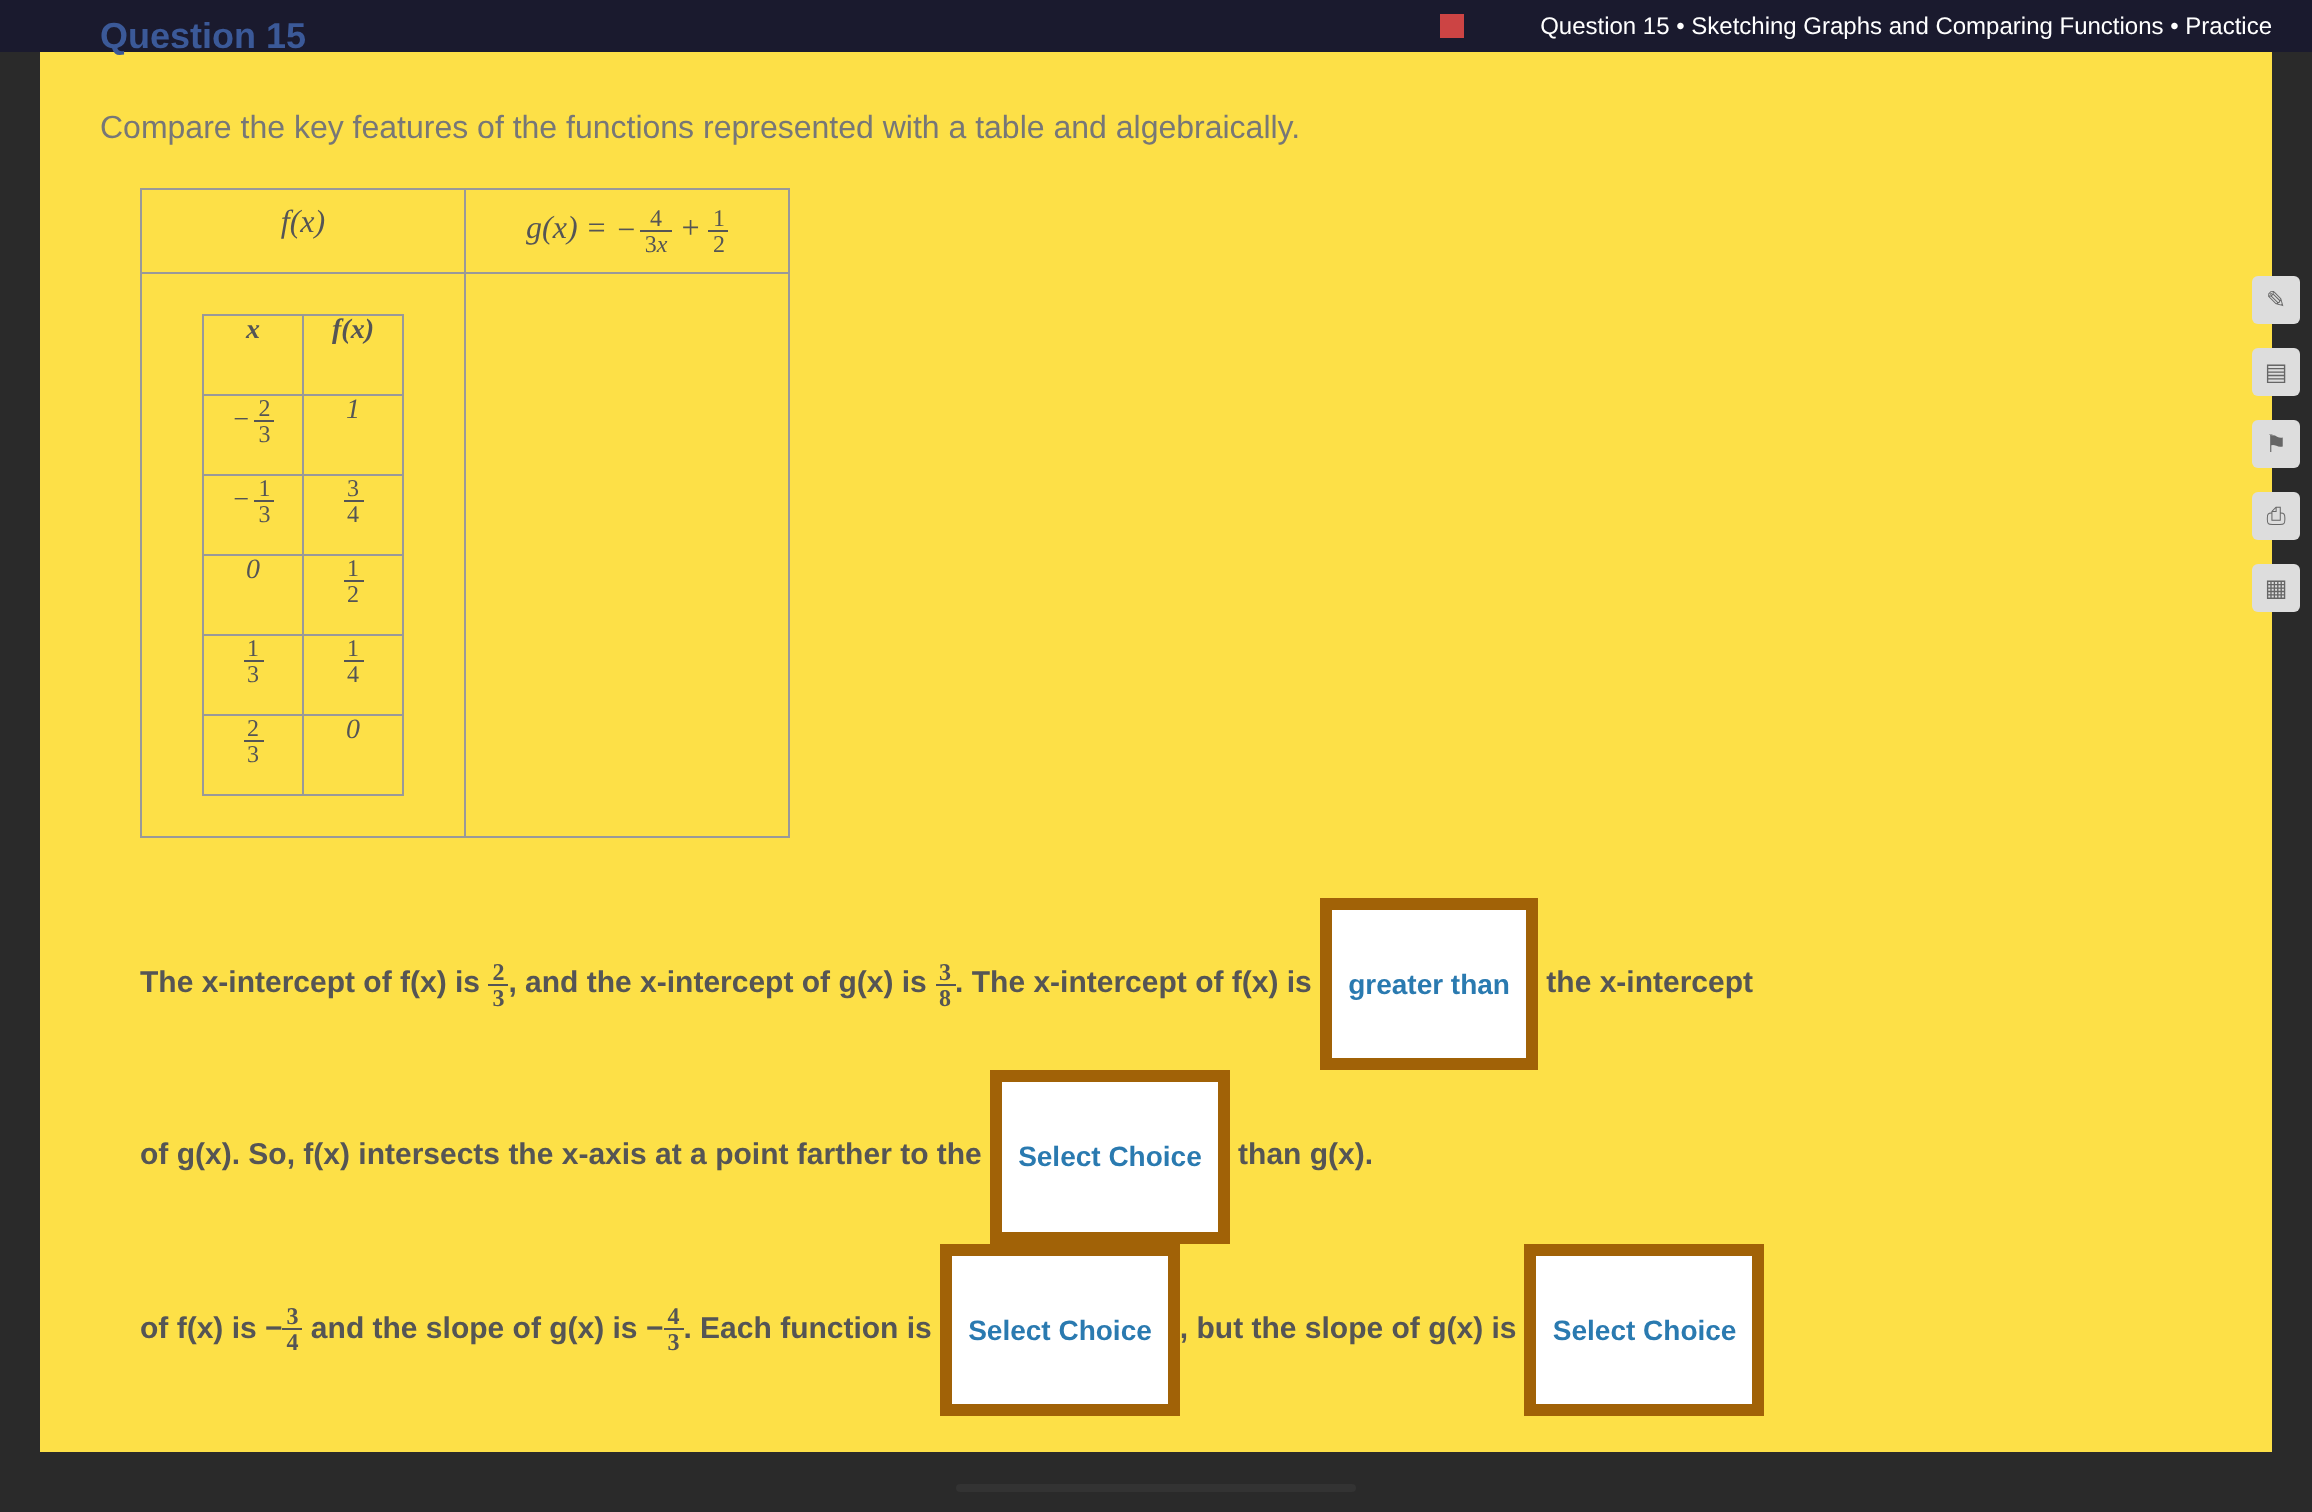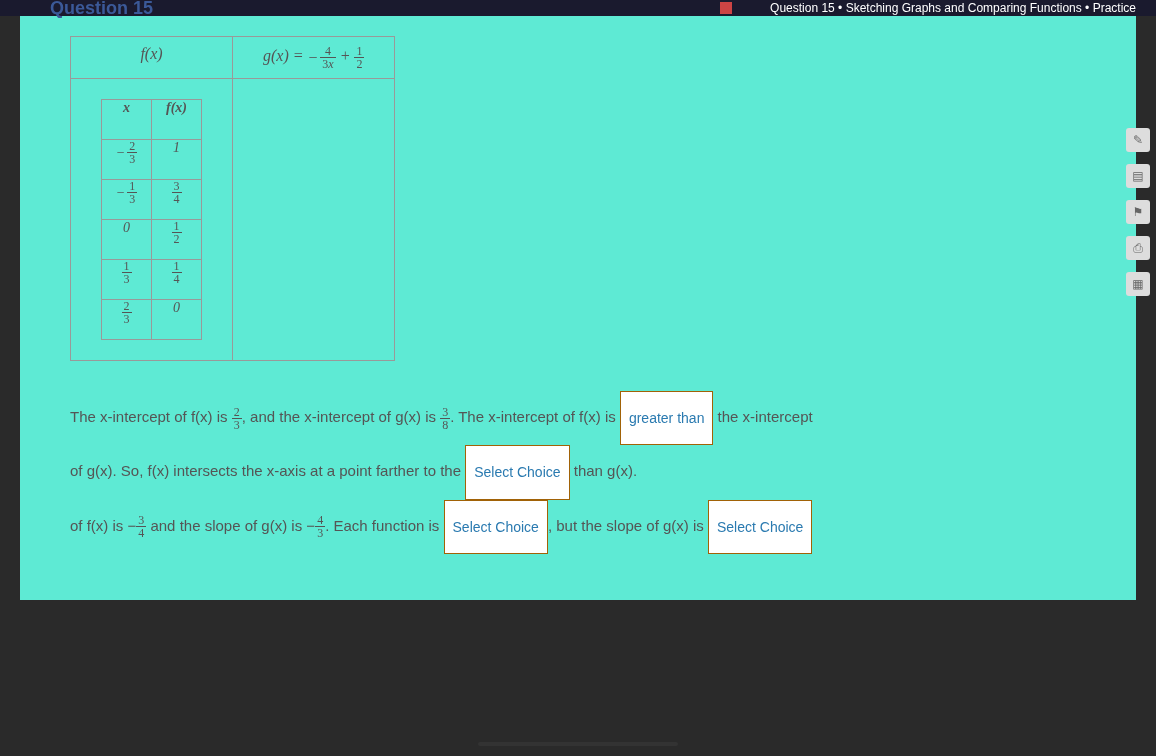--- a/index.html
+++ b/index.html
@@ -6,37 +6,37 @@
 body {
   font-family: Arial, sans-serif;
   background: #2a2a2a;
   width: 1156px;
   height: 756px;
   overflow: hidden;
 }
 .topbar {
   background: #1a1a2e;
   color: #fff;
-  height: 16px;
+  height: 26px;
   display: flex;
   align-items: center;
   justify-content: flex-end;
   padding: 0 20px;
   font-size: 12px;
   gap: 32px;
 }
 .topbar-icon {
   width: 12px; height: 12px;
   background: #c44;
   margin-right: 6px;
 }
 .page {
-  background: #5eead4;
+  background: #fde047;
   margin: 0 20px 0 20px;
-  height: 584px;
+  height: 700px;
   padding: 20px 30px;
   position: relative;
 }
 .qtitle {
   color: #3b5998;
   font-weight: bold;
   font-size: 18px;
   position: absolute;
   top: -18px;
   left: 30px;
@@ -90,26 +90,27 @@
   line-height: 1;
 }
 .fraction .num { display: block; border-bottom: 1px solid #555; padding: 0 2px;}
 .fraction .den { display: block; padding: 0 2px;}
 .neg { display: inline-block; vertical-align: middle; margin-right: 2px;}
 .answer-area {
   margin: 30px 20px 0 20px;
   color: #555;
   font-size: 15px;
   line-height: 2.6;
+  font-weight: bold;
 }
 .select-box {
   display: inline-block;
-  border: 1px solid #a16207;
+  border: 6px solid #a16207;
   color: #2a7ab0;
-  padding: 8px 8px;
+  padding: 19px 8px;
   font-size: 14px;
   background: #fff;
   vertical-align: middle;
 }
 .side-tools {
   position: absolute;
   right: -20px;
   top: 100px;
   width: 30px;
 }
@@ -138,20 +139,21 @@
 </head>
 <body>
 
 <div class="topbar">
   <span class="topbar-icon"></span>
   <span>Question 15 • Sketching Graphs and Comparing Functions • Practice</span>
 </div>
 
 <div class="page">
   <div class="qtitle">Question 15</div>
+  <div class="instruction">Compare the key features of the functions represented with a table and algebraically.</div>
 
   <table class="comparison-table">
     <tbody>
         <tr>
       <td class="header-cell">f(x)</td>
       <td class="header-cell">
         <span class="it">g</span>(<span class="it">x</span>) = <span class="neg">−</span><span class="fraction"><span class="num">4</span><span class="den">3<span style="font-style:italic">x</span></span></span> + <span class="fraction"><span class="num">1</span><span class="den">2</span></span>
       </td>
     </tr>
     <tr>

